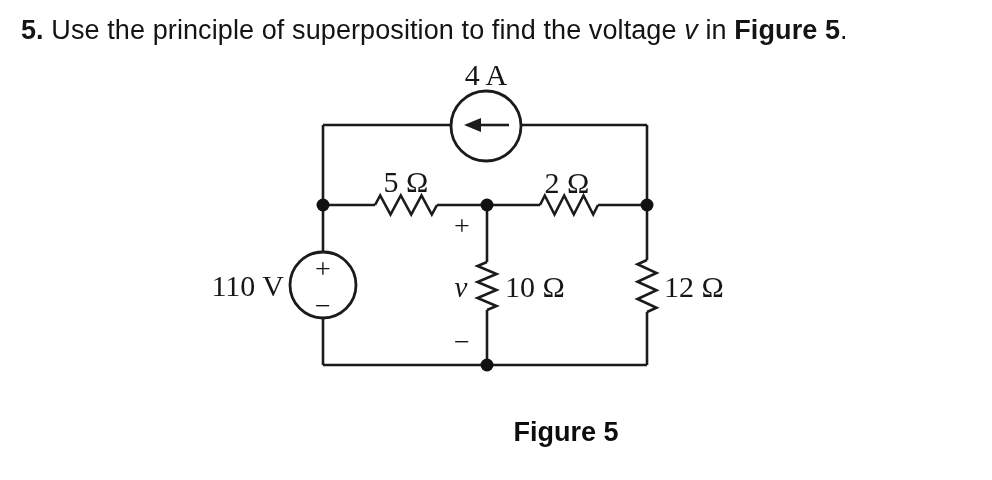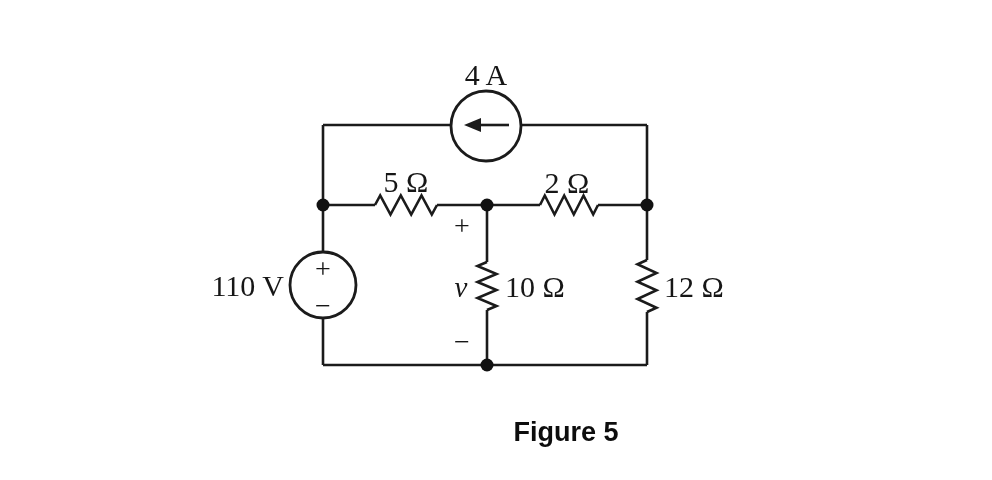--- a/index.html
+++ b/index.html
@@ -47,20 +47,27 @@
   .dot  { fill: #111111; stroke: none; }
   .lbl  { font-family: "Liberation Serif", serif; font-size: 30px; fill: #161616; }
   .sign { font-family: "Liberation Serif", serif; font-size: 28px; fill: #161616; }
   .varl { font-family: "Liberation Serif", serif; font-size: 29px; font-style: italic; fill: #161616; }
 </style>
 </head>
 <body>
 
 <div id="page">
 
+  <div id="problem-statement">
+    <span class="b">5.</span>
+    <span>Use the principle of superposition to find the voltage</span>
+    <span class="i">v</span>
+    <span>in</span>
+    <span class="b">Figure 5</span><span>.</span>
+  </div>
 
   <svg id="circuit-svg" width="992" height="480" viewBox="0 0 992 480">
 
     <g>
 
       <path class="wire" d="M323,125 H451"></path>
       <path class="wire" d="M521,125 H647"></path>
 
       <path class="wire" d="M323,125 V252"></path>
       <path class="wire" d="M323,318 V365"></path>

